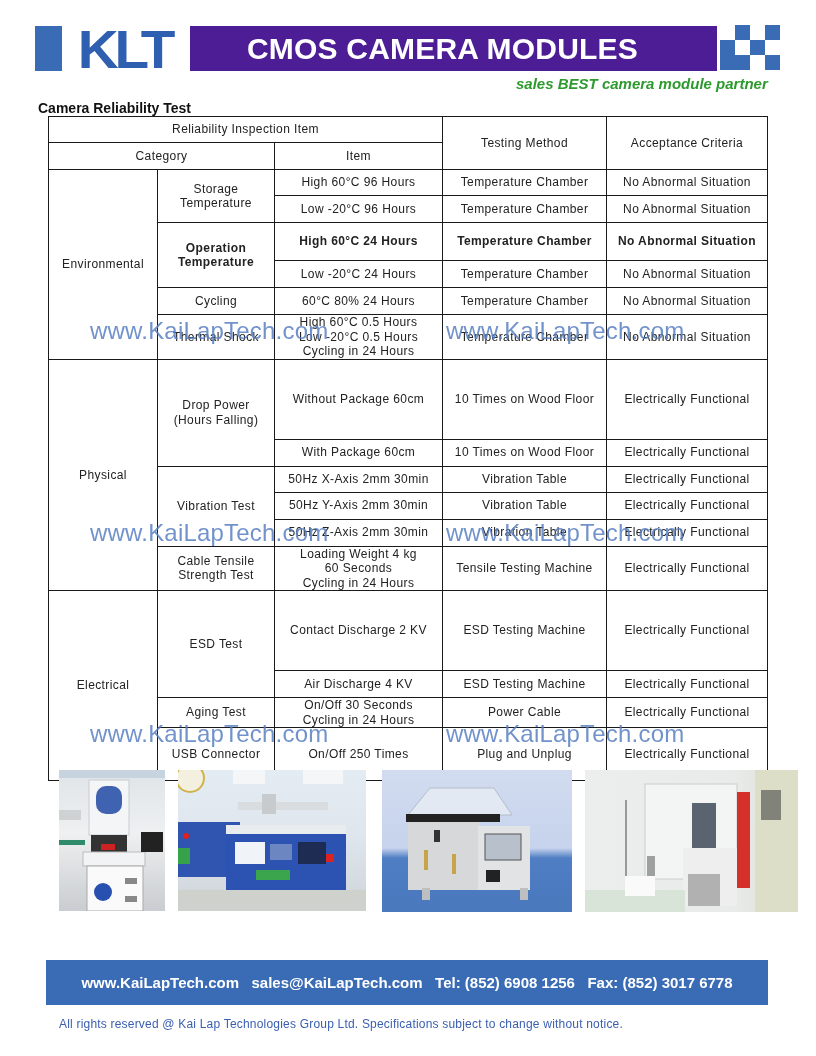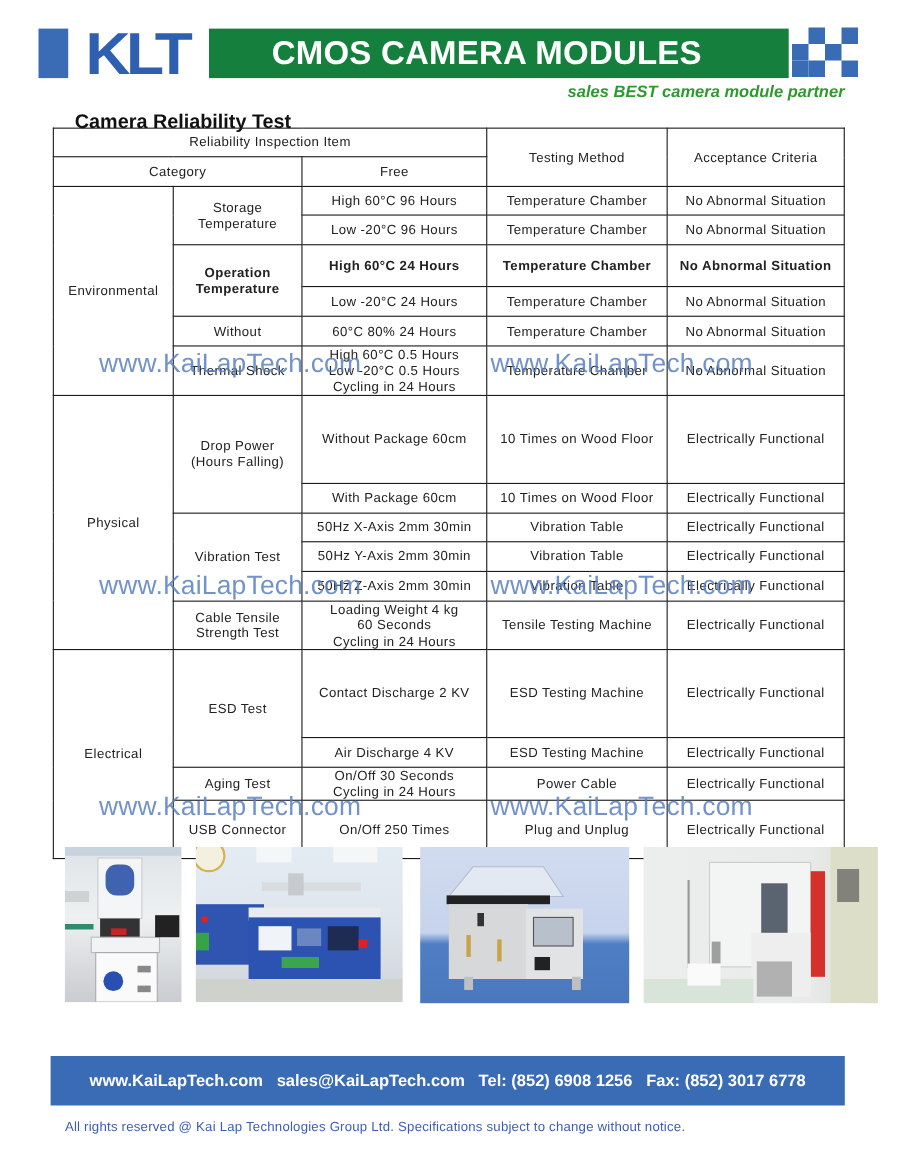--- a/index.html
+++ b/index.html
@@ -3,27 +3,27 @@
 <meta charset="utf-8">
 <style>
   * { box-sizing: border-box; margin: 0; padding: 0; }
   html, body { width: 816px; height: 1056px; background: #ffffff; overflow: hidden; }
   body { position: relative; font-family: "Liberation Sans", "DejaVu Sans", sans-serif; color: #1a1a1a; }
 
   
   .hdr-left-bar { position: absolute; left: 35px; top: 26px; width: 27px; height: 45px; background: #3a6bb5; }
   .logo { position: absolute; left: 68px; top: 20px; width: 112px; height: 58px; display: flex; align-items: center; justify-content: center; }
   .logo span { font-family: "Liberation Sans", sans-serif; font-weight: 900; font-size: 54px; color: #2f5fb0; letter-spacing: -4px; transform: scaleX(1.05); line-height: 1; }
-  .hdr-bar { position: absolute; left: 190px; top: 26px; width: 527px; height: 45px; background: #15803d; display: flex; align-items: center; }
+  .hdr-bar { position: absolute; left: 190px; top: 26px; width: 527px; height: 45px; background: #4c1d95; display: flex; align-items: center; }
   .hdr-title { color: #ffffff; font-weight: bold; font-size: 30px; margin-left: 57px; letter-spacing: 0.2px; }
   .checker { position: absolute; left: 720px; top: 25px; width: 60px; height: 45px; }
   .checker div { position: absolute; width: 15px; height: 15px; background: #3a6bb5; }
   .tagline { position: absolute; left: 516px; top: 75px; color: #2e9a2e; font-style: italic; font-weight: bold; font-size: 15px; }
 
-  .doc-title { position: absolute; left: 68px; top: 100px; font-weight: bold; font-size: 18px; color: #111; }
+  .doc-title { position: absolute; left: 38px; top: 100px; font-weight: bold; font-size: 14px; color: #111; }
 
   
   table.rt { position: absolute; left: 48px; top: 116px; width: 719px; border-collapse: collapse; table-layout: fixed; }
   table.rt td { border: 1.5px solid #1a1a1a; text-align: center; vertical-align: middle; font-size: 12px; line-height: 14.5px; color: #222; letter-spacing: 0.4px; padding: 0 2px; }
   table.rt td.thin-top { border-top: 1px solid #333; }
   .cell-lines span { display: block; }
 
   
   .wm { position: absolute; font-size: 24px; color: #5a80c2; opacity: 0.85; white-space: nowrap; pointer-events: none; letter-spacing: 0.2px; }
 
@@ -71,21 +71,21 @@
     <col style="width:161px">
   </colgroup>
   <tbody id="rt-body">
     <tr style="height:26px">
       <td colspan="3">Reliability Inspection Item</td>
       <td rowspan="2">Testing Method</td>
       <td rowspan="2">Acceptance Criteria</td>
     </tr>
     <tr style="height:27px">
       <td colspan="2" class="thin-top">Category</td>
-      <td class="thin-top">Free</td>
+      <td class="thin-top">Item</td>
     </tr>
   <tr style="height: 26px;">
         <td rowspan="6">Environmental</td>
         <td rowspan="2" class="cell-lines">
           <span>Storage</span>
           <span>Temperature</span>
         </td>
         <td class="cell-lines">
           <span>High 60°C 96 Hours</span>
         </td>
@@ -112,21 +112,21 @@
       </tr>
       <tr style="height: 27px;">
         <td class="cell-lines thin-top">
           <span>Low -20°C 24 Hours</span>
         </td>
         <td>Temperature Chamber</td>
         <td>No Abnormal Situation</td>
       </tr>
       <tr style="height: 27px;">
         <td rowspan="1" class="cell-lines">
-          <span>Without</span>
+          <span>Cycling</span>
         </td>
         <td class="cell-lines">
           <span>60°C 80% 24 Hours</span>
         </td>
         <td>Temperature Chamber</td>
         <td>No Abnormal Situation</td>
       </tr>
       <tr style="height: 27px;">
         <td rowspan="1" class="cell-lines">
           <span>Thermal Shock</span>

